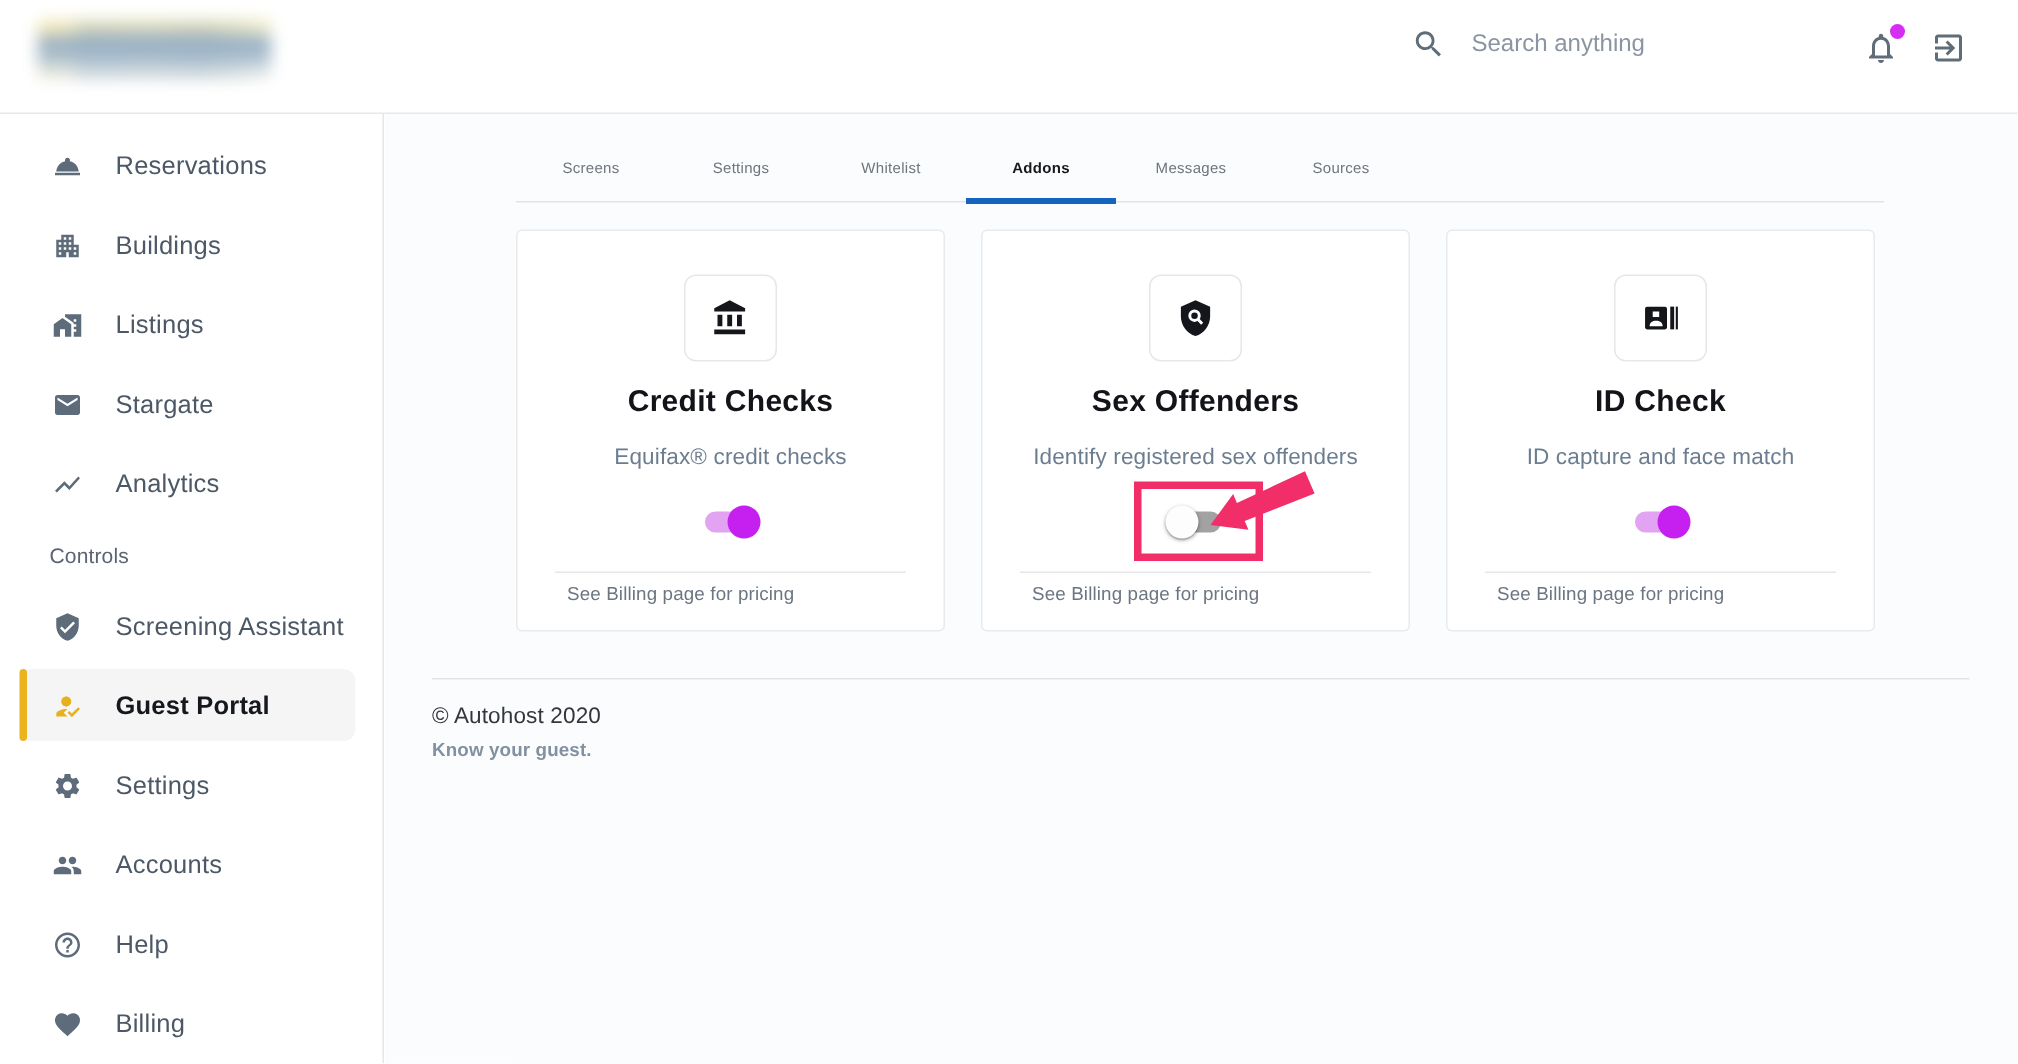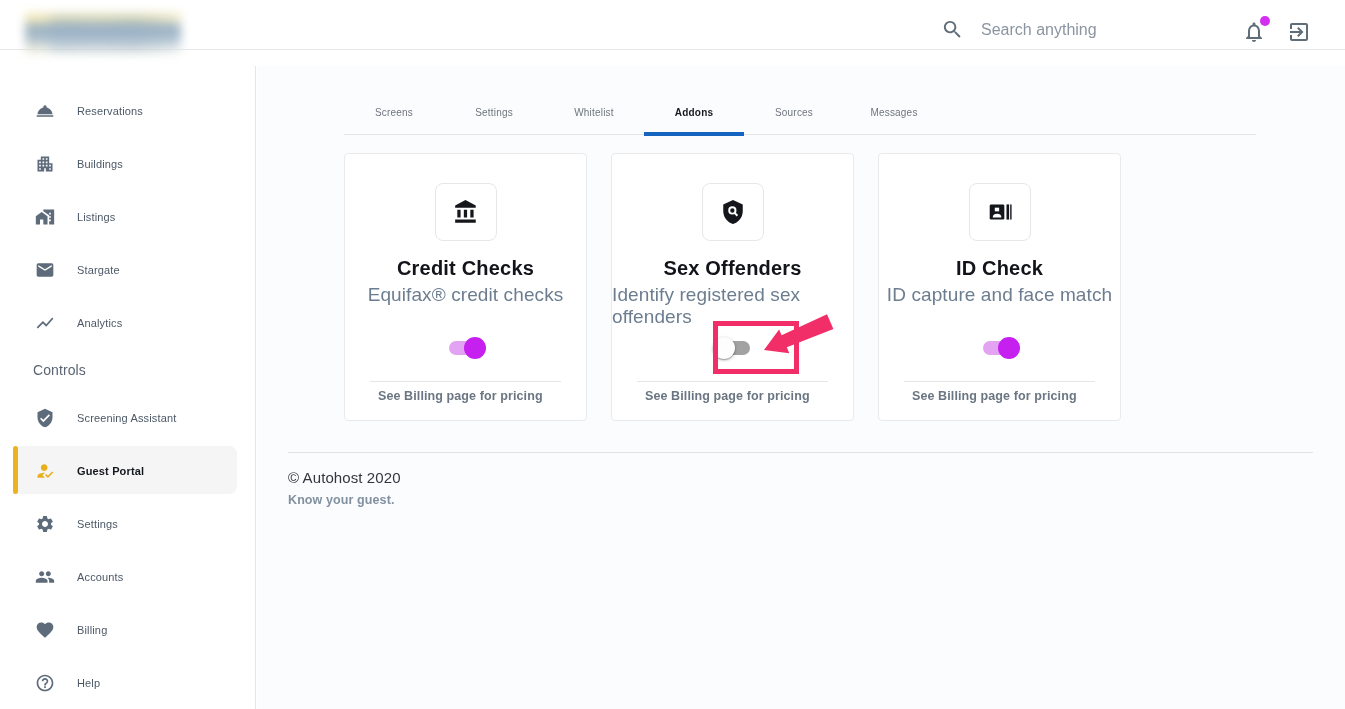--- a/index.html
+++ b/index.html
@@ -5,21 +5,21 @@
   :root{
     --accent-blue:#1565c0; --accent-gold:#ebb41e; --toggle-on:#c620f0;
     --toggle-on-track:#e2a3f2; --toggle-off-track:#a2a2a2;
     --annotation-pink:#f22e68; --notification-dot:#d32ef2;
   }
   *{margin:0;padding:0;box-sizing:border-box;}
   html,body{width:1345px;height:709px;overflow:hidden;}
   body{font-family:"Liberation Sans","DejaVu Sans",sans-serif;background:#fff;color:#3a4450;position:relative;}
 
   
-  header{position:absolute;top:0;left:0;width:1345px;height:50px;background:#fff;border-bottom:1px solid #e7e8ea;z-index:5;display:flex;align-items:center;}
+  header{position:absolute;top:0;left:0;width:1345px;height:76px;background:#fff;border-bottom:1px solid #e7e8ea;z-index:5;display:flex;align-items:center;}
   .logo-blur{position:absolute;left:25px;top:13px;width:156px;height:40px;border-radius:3px;
     background:linear-gradient(180deg, rgba(243,232,176,.85) 0%, rgba(243,232,176,.55) 18%, rgba(139,166,189,.95) 35%, rgba(154,178,197,.9) 62%, rgba(205,216,224,.8) 80%, rgba(248,246,230,.6) 100%),
     linear-gradient(90deg,#efe3ae 0%,#e7e2c8 12%,#8ea7bd 20%,#9db1c3 48%,#8aa3b8 70%,#b7c6d1 86%,#f4f6f8 100%);
     filter:blur(5px);opacity:.9;}
   .search{position:absolute;left:941px;top:18px;display:flex;align-items:center;gap:17px;}
   .search svg{width:23px;height:23px;color:#5f6d79;}
   .search input{border:none;outline:none;font-family:inherit;font-size:16px;color:#3a4450;width:210px;background:transparent;}
   .search input::placeholder{color:#8b95a2;opacity:1;}
   .hdr-icons{position:absolute;right:33px;top:19px;display:flex;align-items:center;gap:19px;}
   .hdr-btn{position:relative;width:26px;height:26px;display:grid;place-items:center;cursor:pointer;color:#5f6d79;}
@@ -27,46 +27,46 @@
   .dot{position:absolute;top:-3px;right:-3px;width:10px;height:10px;border-radius:50%;background:var(--notification-dot);}
 
   
   aside{position:absolute;top:66px;left:0;bottom:0;width:256px;background:#fff;border-right:1px solid #e5e6e8;padding-top:18px;z-index:4;}
   .side-item{position:relative;height:53px;display:flex;align-items:center;padding-left:35px;cursor:pointer;}
   .side-item .hl{position:absolute;left:13px;right:18px;top:2px;bottom:3px;background:#f5f5f5;border-radius:8px;}
   .side-item .bar{position:absolute;left:13px;width:5px;top:2px;bottom:3px;background:var(--accent-gold);border-radius:3px;}
   .side-icon{position:relative;width:20px;height:20px;color:#5d6b7a;margin-right:22px;display:grid;place-items:center;}
   .side-icon svg{width:20px;height:20px;}
   .side-item.active .side-icon{color:#e9b01d;}
-  .side-label{position:relative;font-size:11px;font-weight:500;color:#4c5866;letter-spacing:.15px;text-align:center;}
+  .side-label{position:relative;font-size:17px;font-weight:500;color:#4c5866;letter-spacing:.15px;text-align:center;}
   .side-item.active .side-label{font-weight:700;color:#15181d;}
   .side-section{height:42px;display:flex;align-items:center;padding-left:33px;font-size:14px;color:#5a6472;letter-spacing:.1px;}
 
   
   main{position:absolute;top:66px;left:257px;right:0;bottom:0;background:#fbfcfd;padding-top:24px;}
   .tabs{margin-left:87px;width:912px;height:45px;display:flex;border-bottom:1px solid #e3e4e6;}
   .tab{width:100px;height:45px;display:grid;place-items:center;font-size:10px;color:#6e757c;letter-spacing:.2px;cursor:pointer;position:relative;}
   .tab.active{color:#17191d;font-weight:700;}
   .tab.active::after{content:"";position:absolute;left:0;right:0;bottom:-1px;height:4px;background:var(--accent-blue);}
 
   .cards{margin:18px 0 0 87px;width:912px;display:flex;gap:24px;}
-  .card{position:relative;width:243px;height:268px;background:#fff;border:1px solid #e8eaec;border-radius:4px;display:flex;flex-direction:column;align-items:center;}
+  .card{position:relative;width:286px;height:268px;background:#fff;border:1px solid #e8eaec;border-radius:4px;display:flex;flex-direction:column;align-items:center;}
   .icon-box{margin-top:29px;width:62px;height:58px;border:1px solid #e5e7ea;border-radius:8px;display:grid;place-items:center;color:#14161b;background:#fff;}
   .icon-box svg{width:26px;height:26px;}
   .card-title{margin-top:16px;font-size:20px;font-weight:700;color:#121419;letter-spacing:.2px;}
-  .card-sub{margin-top:4px;font-size:19px;color:#6c7d90;letter-spacing:.1px;}
+  .card-sub{margin-top:16px;font-size:15px;color:#6c7d90;letter-spacing:.1px;}
   .toggle{position:absolute;top:181px;left:50%;transform:translateX(-50%);width:40px;height:26px;cursor:pointer;}
   .toggle .track{position:absolute;left:3px;right:3px;top:6px;height:14px;border-radius:7px;}
   .toggle .knob{position:absolute;top:2px;width:22px;height:22px;border-radius:50%;}
   .toggle.on .track{background:var(--toggle-on-track);}
   .toggle.on .knob{right:0;background:var(--toggle-on);}
   .toggle.off .track{background:var(--toggle-off-track);}
   .toggle.off .knob{left:0;background:#fdfdfd;box-shadow:0 1px 3px rgba(0,0,0,.35),0 1px 1px rgba(0,0,0,.18);}
   .card-divider{position:absolute;left:25px;right:25px;top:227px;border-top:1px solid #e4e6e8;}
-  .card-note{position:absolute;left:33px;top:235px;font-size:12.5px;color:#6b7682;letter-spacing:.1px;font-weight:bold;}
+  .card-note{position:absolute;left:33px;top:235px;font-size:12.5px;color:#6b7682;letter-spacing:.1px;}
   .anno-rect{position:absolute;left:101px;top:167px;width:86px;height:53px;border:5px solid var(--annotation-pink);z-index:3;}
   .anno-arrow{position:absolute;left:144px;top:152px;z-index:4;}
 
   .content-footer{margin-left:31px;width:1025px;}
   .footer-divider{margin-top:31px;border-top:1px solid #e2e3e5;}
   .copyright{margin-top:16px;font-size:15px;color:#33373d;letter-spacing:.1px;}
   .tagline{margin-top:7px;font-size:12.5px;color:#8290a0;letter-spacing:.1px;font-weight:bold;}
 </style>
 </head>
 <body>
@@ -179,45 +179,45 @@
           <svg viewBox="0 0 24 24" fill="currentColor">
             <path d="M16 11c1.66 0 2.99-1.34 2.99-3S17.66 5 16 5c-1.66 0-3 1.34-3 3s1.34 3 3 3zm-8 0c1.66 0 2.99-1.34 2.99-3S9.66 5 8 5C6.34 5 5 6.34 5 8s1.34 3 3 3zm0 2c-2.33 0-7 1.17-7 3.5V19h14v-2.5c0-2.33-4.67-3.5-7-3.5zm8 0c-.29 0-.62.02-.97.05 1.16.84 1.97 1.97 1.97 3.45V19h6v-2.5c0-2.33-4.67-3.5-7-3.5z"></path>
           </svg>
         </span>
       <span class="side-label">Accounts</span>
     </div>
       <div class="side-item ">
 
       <span class="side-icon">
           <svg viewBox="0 0 24 24" fill="currentColor">
+            <path d="M11 18h2v-2h-2v2zm1-16C6.48 2 2 6.48 2 12s4.48 10 10 10 10-4.48 10-10S17.52 2 12 2zm0 18c-4.41 0-8-3.59-8-8s3.59-8 8-8 8 3.59 8 8-3.59 8-8 8zm0-14c-2.21 0-4 1.79-4 4h2c0-1.1.9-2 2-2s2 .9 2 2c0 2-3 1.75-3 5h2c0-2.25 3-2.5 3-5 0-2.21-1.79-4-4-4z"></path>
+          </svg>
+        </span>
+      <span class="side-label">Help</span>
+    </div>
+      <div class="side-item ">
+
+      <span class="side-icon">
+          <svg viewBox="0 0 24 24" fill="currentColor">
             <path d="M12 21.35l-1.45-1.32C5.4 15.36 2 12.28 2 8.5 2 5.42 4.42 3 7.5 3c1.74 0 3.41.81 4.5 2.09C13.09 3.81 14.76 3 16.5 3 19.58 3 22 5.42 22 8.5c0 3.78-3.4 6.86-8.55 11.54L12 21.35z"></path>
           </svg>
         </span>
       <span class="side-label">Billing</span>
-    </div>
-      <div class="side-item ">
-
-      <span class="side-icon">
-          <svg viewBox="0 0 24 24" fill="currentColor">
-            <path d="M11 18h2v-2h-2v2zm1-16C6.48 2 2 6.48 2 12s4.48 10 10 10 10-4.48 10-10S17.52 2 12 2zm0 18c-4.41 0-8-3.59-8-8s3.59-8 8-8 8 3.59 8 8-3.59 8-8 8zm0-14c-2.21 0-4 1.79-4 4h2c0-1.1.9-2 2-2s2 .9 2 2c0 2-3 1.75-3 5h2c0-2.25 3-2.5 3-5 0-2.21-1.79-4-4-4z"></path>
-          </svg>
-        </span>
-      <span class="side-label">Help</span>
     </div>
     </nav>
 </aside>
 
 <main>
   <div class="tabs" id="tabs">
       <div class="tab ">Screens</div>
       <div class="tab ">Settings</div>
       <div class="tab ">Whitelist</div>
       <div class="tab active">Addons</div>
+      <div class="tab ">Messages</div>
       <div class="tab ">Sources</div>
-      <div class="tab ">Messages</div>
     </div>
   <div class="cards" id="cards">
       <section class="card">
     <div class="icon-box">
           <svg viewBox="0 0 24 24" fill="currentColor">
             <path d="M4 10v7h3v-7H4zm6 0v7h3v-7h-3zM2 22h19v-3H2v3zm14-12v7h3v-7h-3zm-4.5-9L2 6v2h19V6l-9.5-5z"></path>
           </svg>
         </div>
     <h3 class="card-title">Credit Checks</h3>
     <p class="card-sub">Equifax® credit checks</p>

